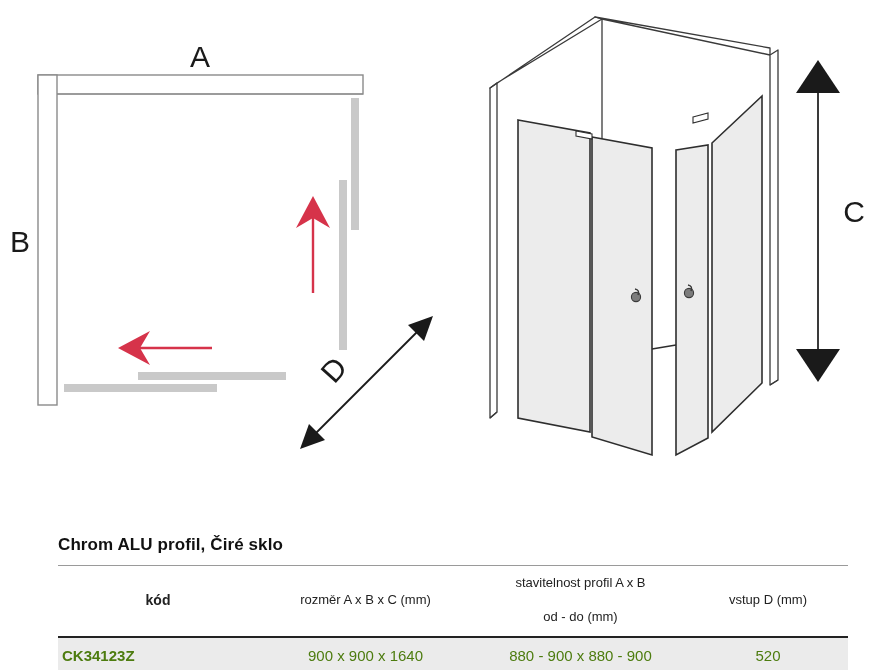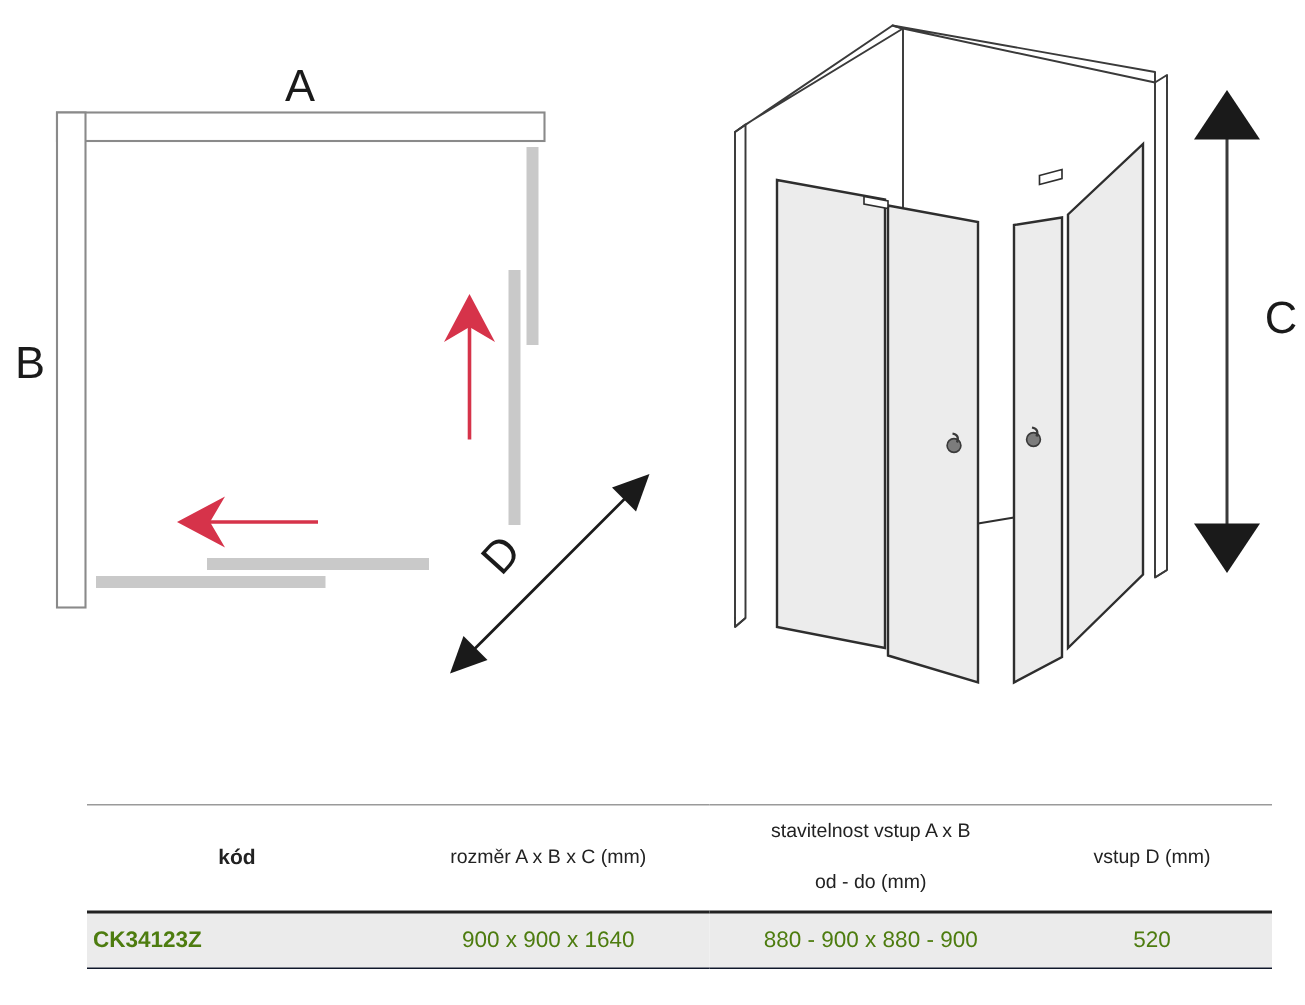--- a/index.html
+++ b/index.html
@@ -190,34 +190,35 @@
         <path d="M 378 60 L 400 93 L 356 93 Z" fill="#1a1a1a"></path>
         <path d="M 378 382 L 400 349 L 356 349 Z" fill="#1a1a1a"></path>
       </g>
       <text class="dim-letter" x="414" y="222" text-anchor="middle">C</text>
     </svg>
 
   </div>
 
   <div class="table-block">
 
+    <div class="spec-title">Chrom ALU profil, Čiré sklo</div>
 
     <table class="spec">
       <colgroup>
         <col style="width:200px">
         <col style="width:215px">
         <col style="width:215px">
         <col style="width:160px">
       </colgroup>
       <thead>
         <tr>
           <th class="code-head">kód</th>
           <th>rozměr A x B x C (mm)</th>
           <th>
-            <span>stavitelnost vstup A x B</span>
+            <span>stavitelnost profil A x B</span>
             <span class="sub">od - do (mm)</span>
           </th>
           <th>vstup D (mm)</th>
         </tr>
       </thead>
       <tbody>
         <tr>
           <td class="code-cell">CK34123Z</td>
           <td>900 x 900 x 1640</td>
           <td>880 - 900 x 880 - 900</td>

